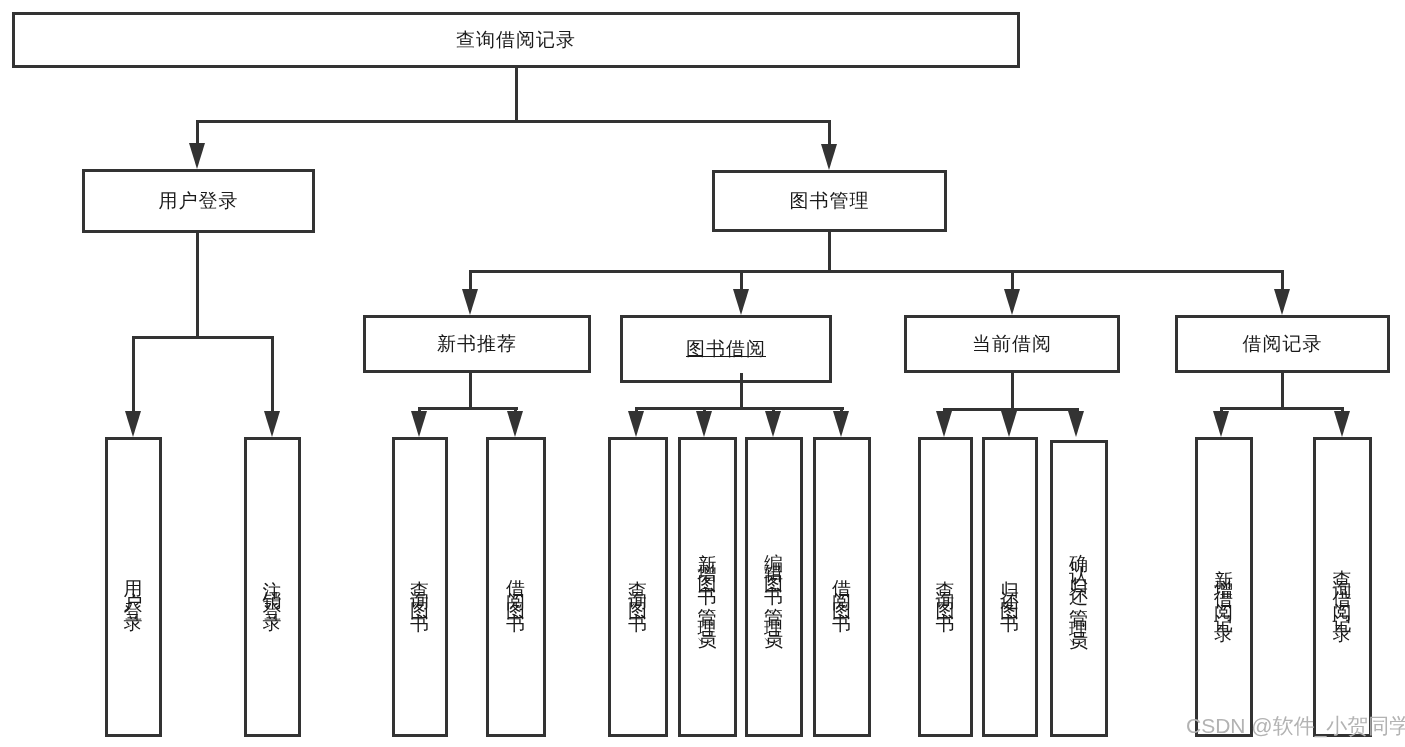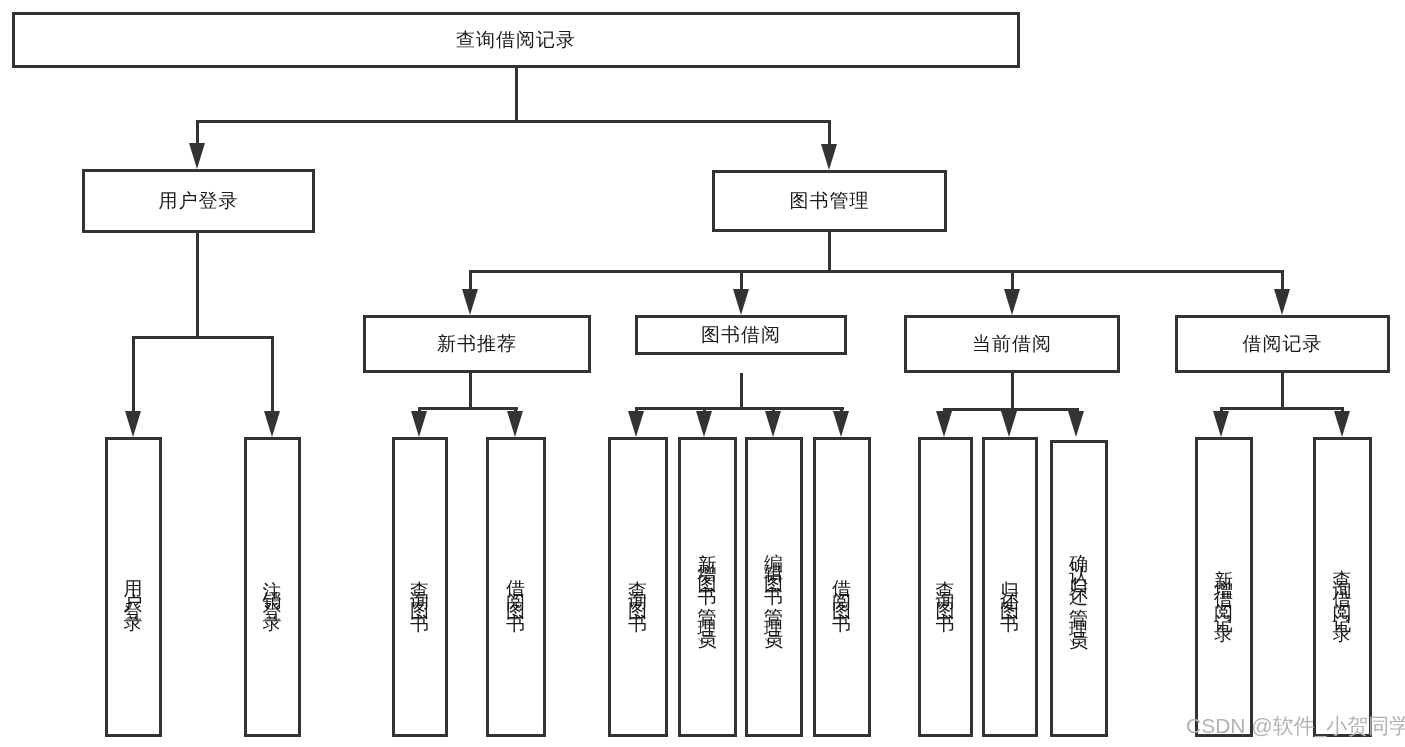--- a/index.html
+++ b/index.html
@@ -71,21 +71,21 @@
   <div class="vline" style="left:740px;top:270px;height:22px;"></div>
   <div class="arrow" style="left:733px;top:289px;"></div>
   <div class="vline" style="left:1011px;top:270px;height:22px;"></div>
   <div class="arrow" style="left:1004px;top:289px;"></div>
   <div class="vline" style="left:1281px;top:270px;height:22px;"></div>
   <div class="arrow" style="left:1274px;top:289px;"></div>
 
   <div class="node" style="left:363px;top:315px;width:228px;height:58px;">
     <span>新书推荐</span>
   </div>
-  <div class="node" style="left:635px;top:315px;width:212px;height:40px;">
+  <div class="node" style="left:620px;top:315px;width:212px;height:68px;text-decoration:underline;">
     <span>图书借阅</span>
   </div>
   <div class="node" style="left:1175px;top:315px;width:215px;height:58px;">
     <span>借阅记录</span>
   </div>
   <div class="node" style="left:904px;top:315px;width:216px;height:58px;">
     <span>当前借阅</span>
   </div>
 
   <div class="vline" style="left:469px;top:373px;height:37px;"></div>

